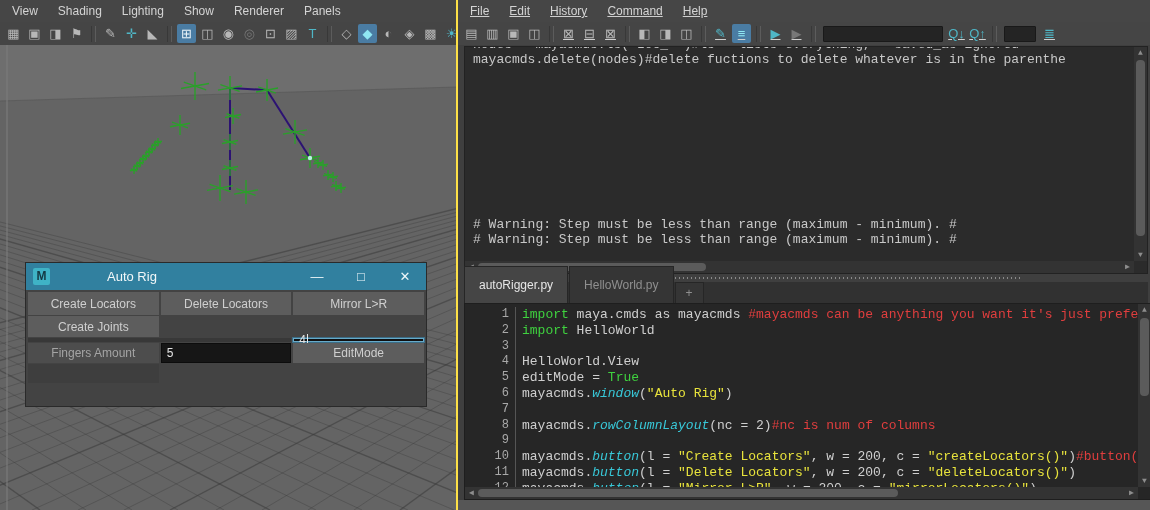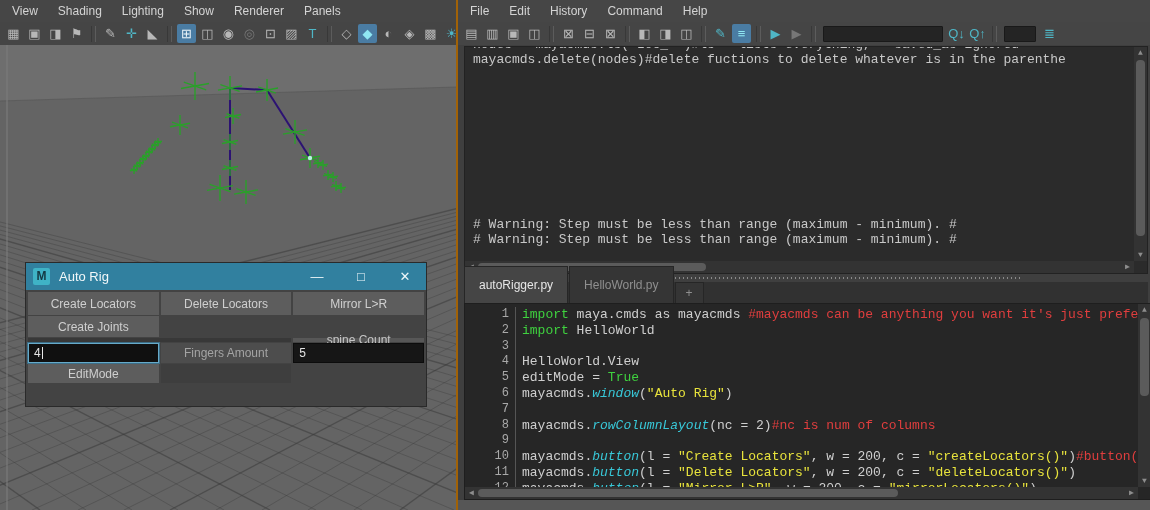--- a/index.html
+++ b/index.html
@@ -21,35 +21,35 @@
   
   #left-panel{position:absolute;left:0;top:0;width:456px;height:510px;background:#464646;}
   #viewport{position:absolute;left:0;top:45px;width:456px;height:465px;background:#6e6e6e;}
   #viewport svg{display:block;}
   
   #autorig{position:absolute;left:25px;top:262px;width:402px;height:145px;
            background:#434343;border:1px solid #2a2a2a;box-sizing:border-box;z-index:5;}
   #autorig .titlebar{height:27px;background:var(--titlebar);display:flex;align-items:center;padding:0 8px 0 7px;}
   #autorig .mlogo{width:17px;height:17px;background:#3fb3c6;color:#143842;font-weight:bold;
            font-size:12px;line-height:17px;text-align:center;border-radius:2px;margin-right:9px;}
-  #autorig .dtitle{color:#f2f7f9;font-size:13px;flex:1;}
+  #autorig .dtitle{color:#f2f7f9;font-size:13px;flex:1;margin-left:48px;}
   #autorig .winbtn{color:#eef6f9;font-size:13px;width:26px;text-align:center;margin-left:18px;}
   #autorig .body{display:grid;grid-template-columns:1fr 1fr 1fr;grid-template-rows:23px 21px 4px 20px 19px 22px;
            gap:1px 2px;padding:2px;}
   .dlg-btn{background:#5d5d5d;color:#cfcfcf;display:flex;align-items:center;justify-content:center;font-size:12px;}
   .dlg-label{background:#575757;color:#c6c6c6;display:flex;align-items:center;justify-content:center;font-size:12px;}
   .dlg-label.dim2{background:#4d4d4d;color:#a4a4a4;}
   .dlg-sep{grid-column:1 / span 2;background:#383838;}
   .dlg-input{background:#161616;color:#e4e4e4;font-size:12px;display:flex;align-items:center;
            padding-left:5px;border:1px solid #0c0c0c;}
   .dlg-input.focused{background:#101010;border:1px solid #67aac9;box-shadow:0 0 0 1px #3c6d86;}
   .caret{display:inline-block;width:1px;height:12px;background:#e8e8e8;margin-left:1px;}
   .dlg-empty{background:#3e3e3e;}
   
-  #right-panel{position:absolute;left:456px;top:0;width:694px;height:510px;background:#3f3f3f;border-left:2px solid #a16207;box-sizing:border-box;}
+  #right-panel{position:absolute;left:456px;top:0;width:694px;height:510px;background:#3f3f3f;border-left:2px solid #fde047;box-sizing:border-box;text-decoration:underline;}
   .mono{font-family:"Liberation Mono",monospace;font-size:13px;}
   #history-pane{position:absolute;left:6px;top:46px;width:684px;height:228px;background:#2b2b2b;border:1px solid #222;box-sizing:border-box;}
   #history-content{position:absolute;left:0;top:0;right:13px;bottom:12px;overflow:hidden;padding:9px 0 0 8px;color:#c8c8c8;}
   .hline{height:15px;line-height:15px;white-space:pre;}
   .hline.clipped{margin-top:-19px;}
   
   .vscroll{position:absolute;top:0;right:0;width:13px;bottom:12px;background:#333;}
   .hscroll{position:absolute;left:0;right:13px;bottom:0;height:12px;background:#333;}
   .sb-thumb{position:absolute;background:#5b5b5b;border-radius:4px;}
   .vscroll .sb-thumb{left:2px;right:2px;}
@@ -323,21 +323,20 @@
       <div class="winbtn">—</div>
       <div class="winbtn">□</div>
       <div class="winbtn">✕</div>
     </div>
     <div class="body">
       <div class="dlg-btn">Create Locators</div>
       <div class="dlg-btn">Delete Locators</div>
       <div class="dlg-btn">Mirror L&gt;R</div>
       <div class="dlg-btn">Create Joints</div>
       <div class="dlg-sep"></div>
-      <div class="dlg-label">spine Count</div>
       <div class="dlg-input focused">
           <span>4</span>
           <span class="caret"></span>
         </div>
       <div class="dlg-label dim2">Fingers Amount</div>
       <div class="dlg-input">
           <span>5</span>
         </div>
       <div class="dlg-btn">EditMode</div>
       <div class="dlg-empty"></div>

